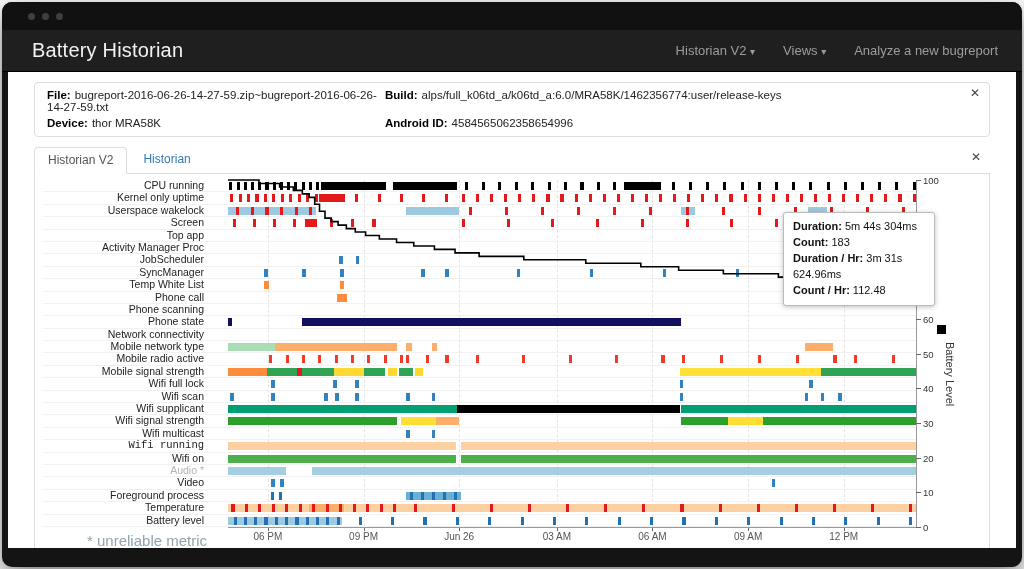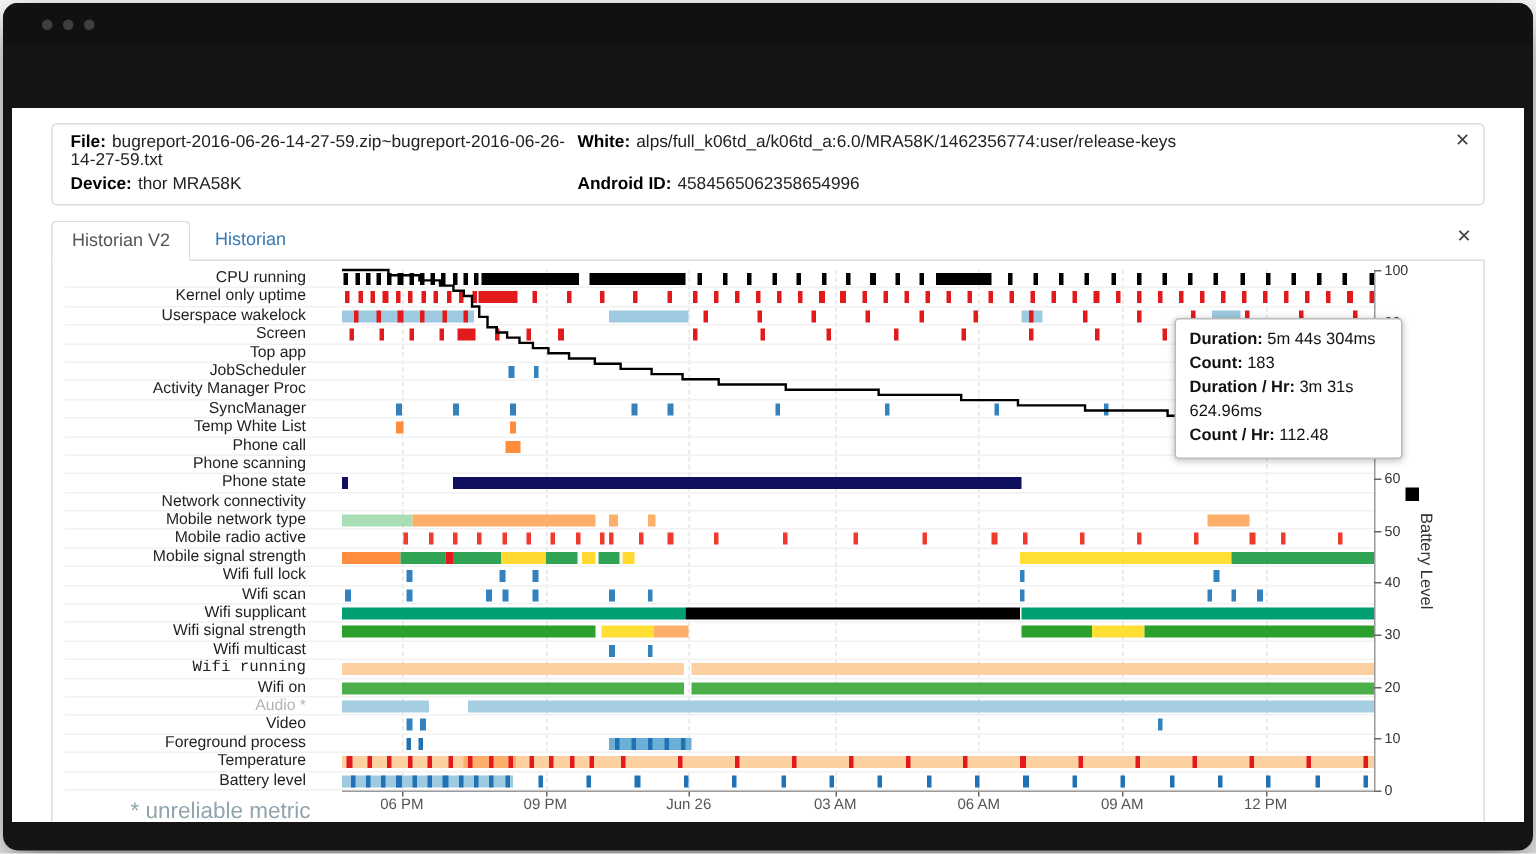--- a/index.html
+++ b/index.html
@@ -69,26 +69,34 @@
 <body>
 
 <div class="window">
 
   <div class="titlebar">
     <span class="dot"></span>
     <span class="dot"></span>
     <span class="dot"></span>
   </div>
 
+  <div class="appbar">
+    <div class="app-title">Battery Historian</div>
+    <div class="nav">
+      <div class="nav-item"><span>Historian V2</span> <span class="caret-glyph">▾</span></div>
+      <div class="nav-item"><span>Views</span> <span class="caret-glyph">▾</span></div>
+      <div class="nav-item">Analyze a new bugreport</div>
+    </div>
+  </div>
 
   <div class="content">
 
     <div class="info">
       <div><b>File:</b><span>bugreport-2016-06-26-14-27-59.zip~bugreport-2016-06-26-14-27-59.txt</span></div>
-      <div><b>White:</b><span>alps/full_k06td_a/k06td_a:6.0/MRA58K/1462356774:user/release-keys</span></div>
+      <div><b>Build:</b><span>alps/full_k06td_a/k06td_a:6.0/MRA58K/1462356774:user/release-keys</span></div>
       <div><b>Device:</b><span>thor MRA58K</span></div>
       <div><b>Android ID:</b><span>4584565062358654996</span></div>
       <span class="panel-close">✕</span>
     </div>
 
     <div class="tabs">
       <div class="tab active">Historian V2</div>
       <div class="tab inactive">Historian</div>
       <span class="panel-close">✕</span>
     </div>
@@ -278,29 +286,29 @@
             </div>
           </div>
           <div class="row" style="height: 12.4px; flex-direction: column;">
             <div class="row-label">Top app</div>
             <div class="track">
               <div class="seg" style="left: 12.2%; width: 4.816px; background: rgb(230, 85, 13);"></div>
               <div class="seg" style="left: 25.9%; width: 53.664px; background: rgb(230, 85, 13);"></div>
             </div>
           </div>
           <div class="row" style="height: 12.4px;">
+            <div class="row-label">Activity Manager Proc</div>
+            <div class="track"></div>
+          </div>
+          <div class="row" style="height: 12.4px;">
             <div class="row-label">JobScheduler</div>
             <div class="track">
               <div class="seg" style="left: 16.2%; width: 3.44px; background: rgb(49, 130, 189);"></div>
               <div class="seg" style="left: 18.6%; width: 3.44px; background: rgb(49, 130, 189);"></div>
             </div>
-          </div>
-          <div class="row" style="height: 12.4px;">
-            <div class="row-label">Activity Manager Proc</div>
-            <div class="track"></div>
           </div>
           <div class="row" style="height: 12.4px;">
             <div class="row-label">SyncManager</div>
             <div class="track">
               <div class="seg" style="left: 5.3%; width: 3.44px; background: rgb(49, 130, 189);"></div>
               <div class="seg" style="left: 10.8%; width: 3.44px; background: rgb(49, 130, 189);"></div>
               <div class="seg" style="left: 16.3%; width: 3.44px; background: rgb(49, 130, 189);"></div>
               <div class="seg" style="left: 28.1%; width: 3.44px; background: rgb(49, 130, 189);"></div>
               <div class="seg" style="left: 31.6%; width: 3.44px; background: rgb(49, 130, 189);"></div>
               <div class="seg" style="left: 42%; width: 3.096px; background: rgb(49, 130, 189);"></div>

